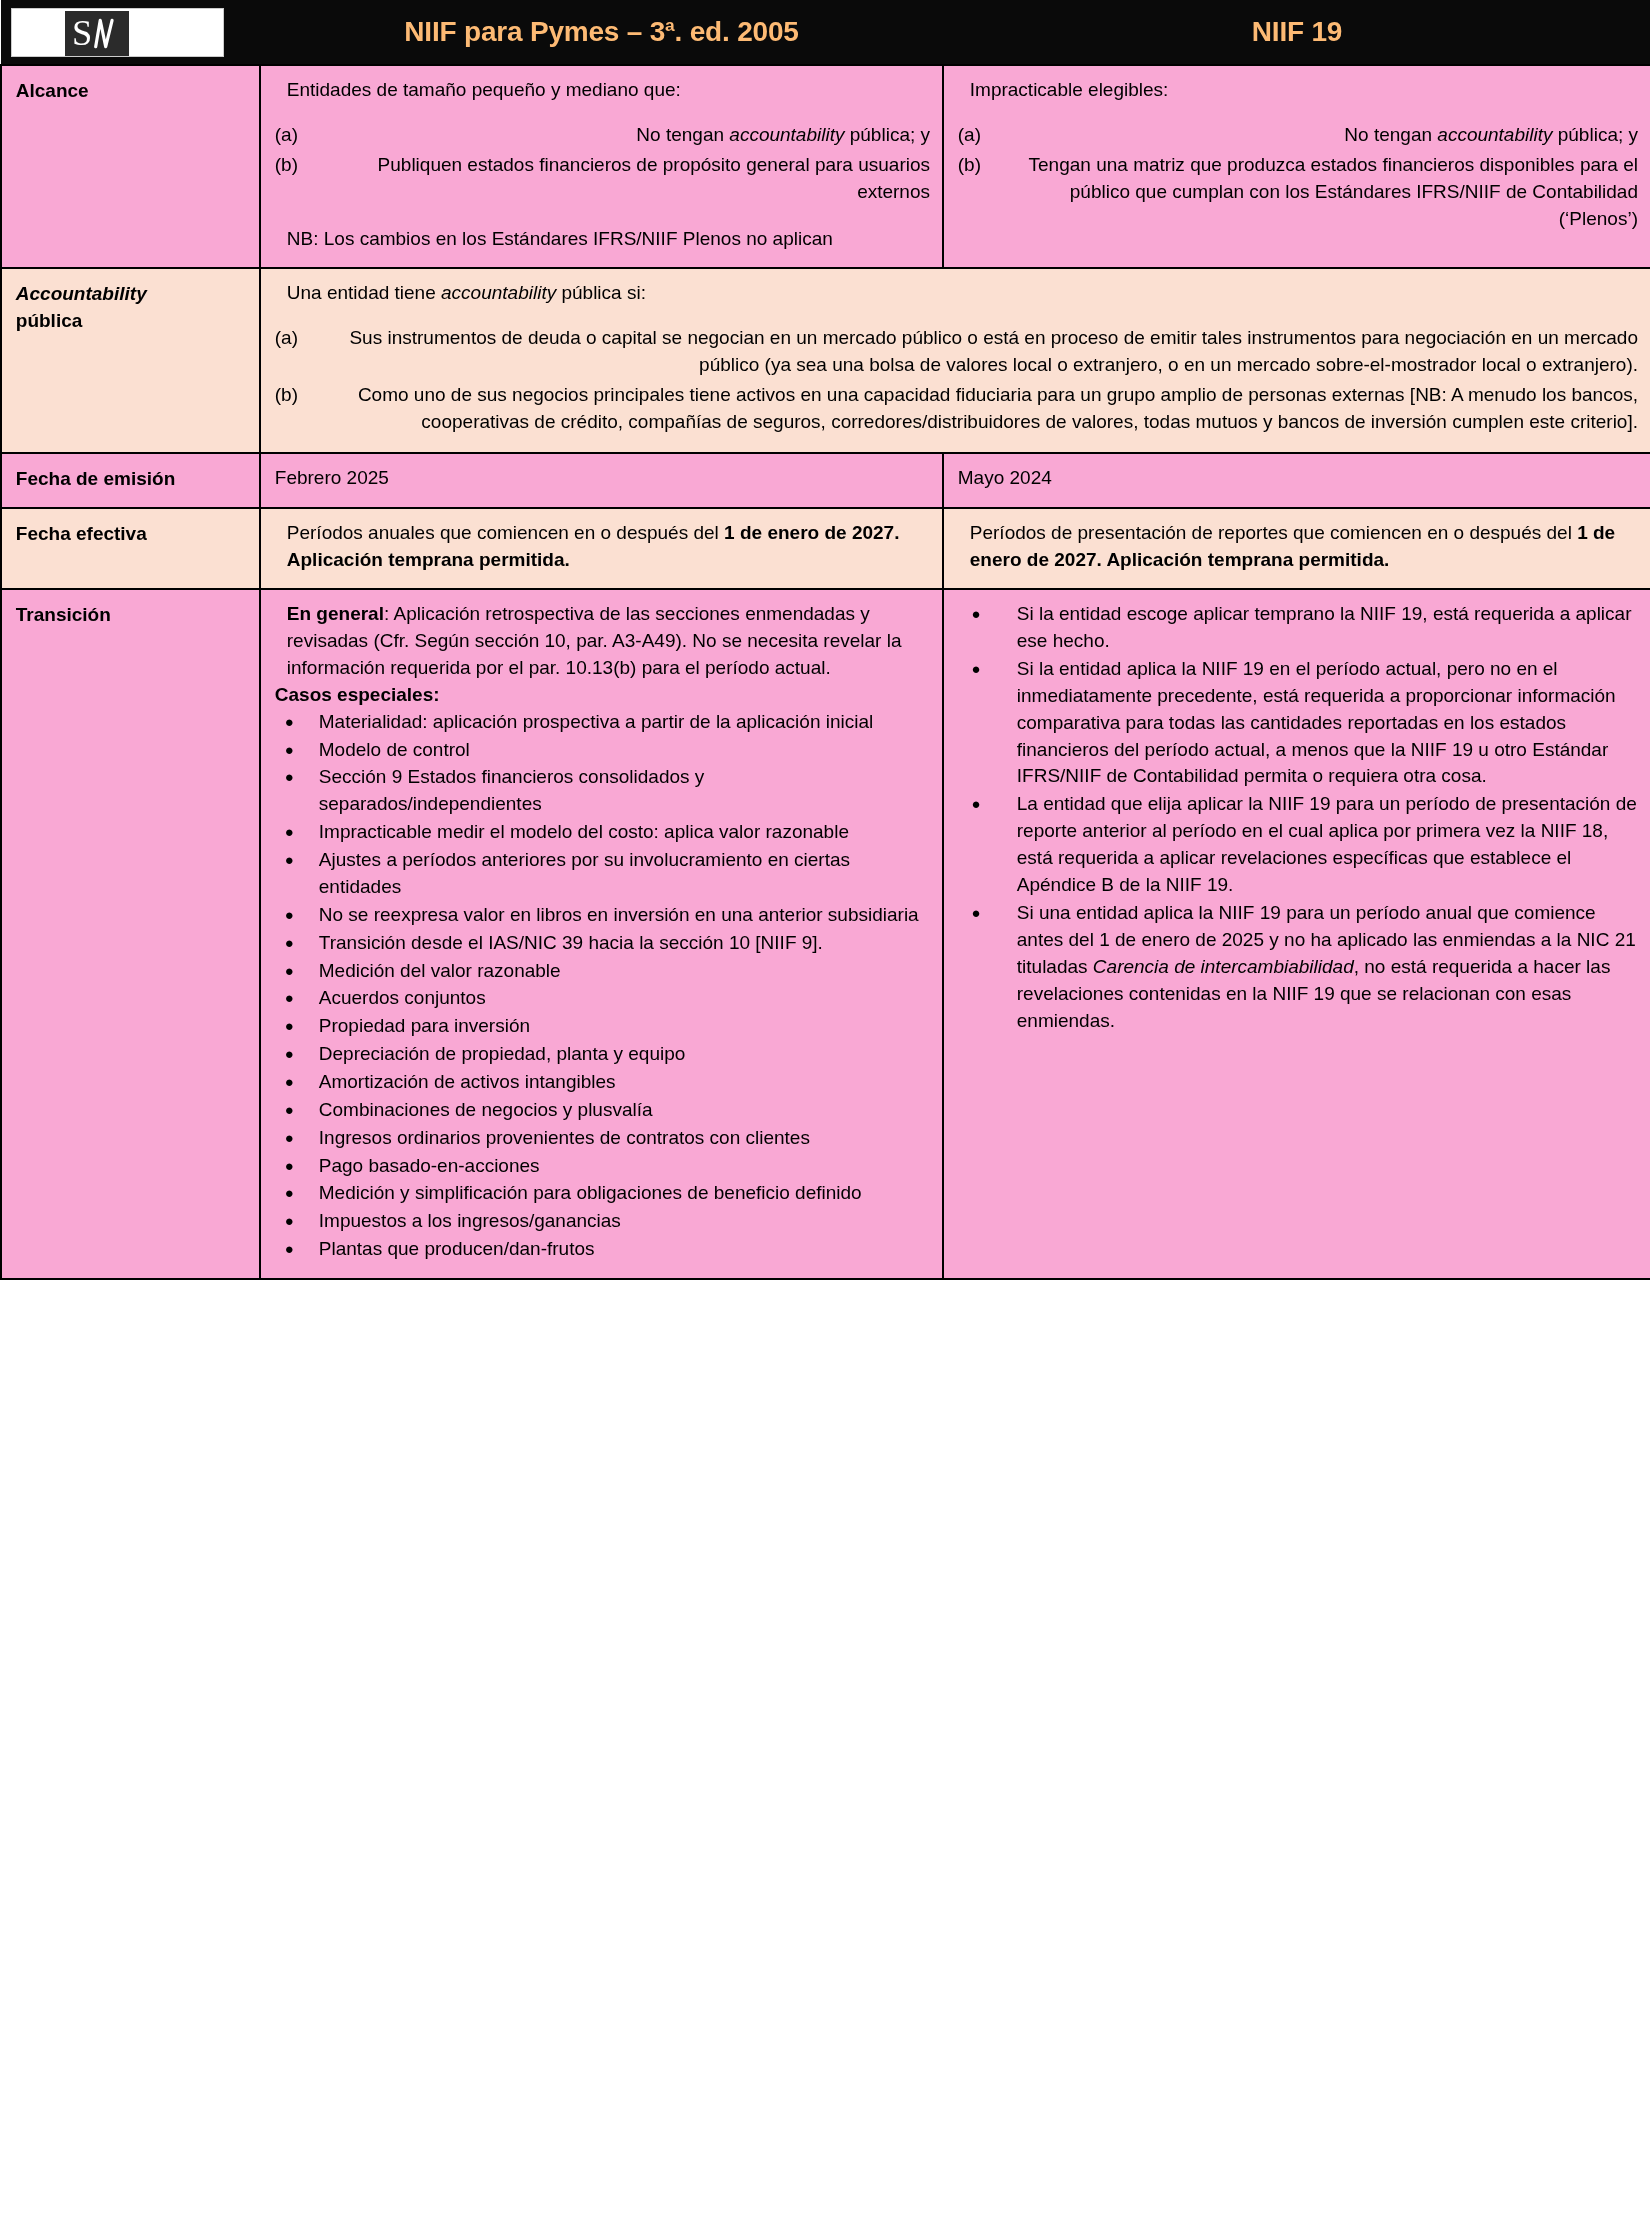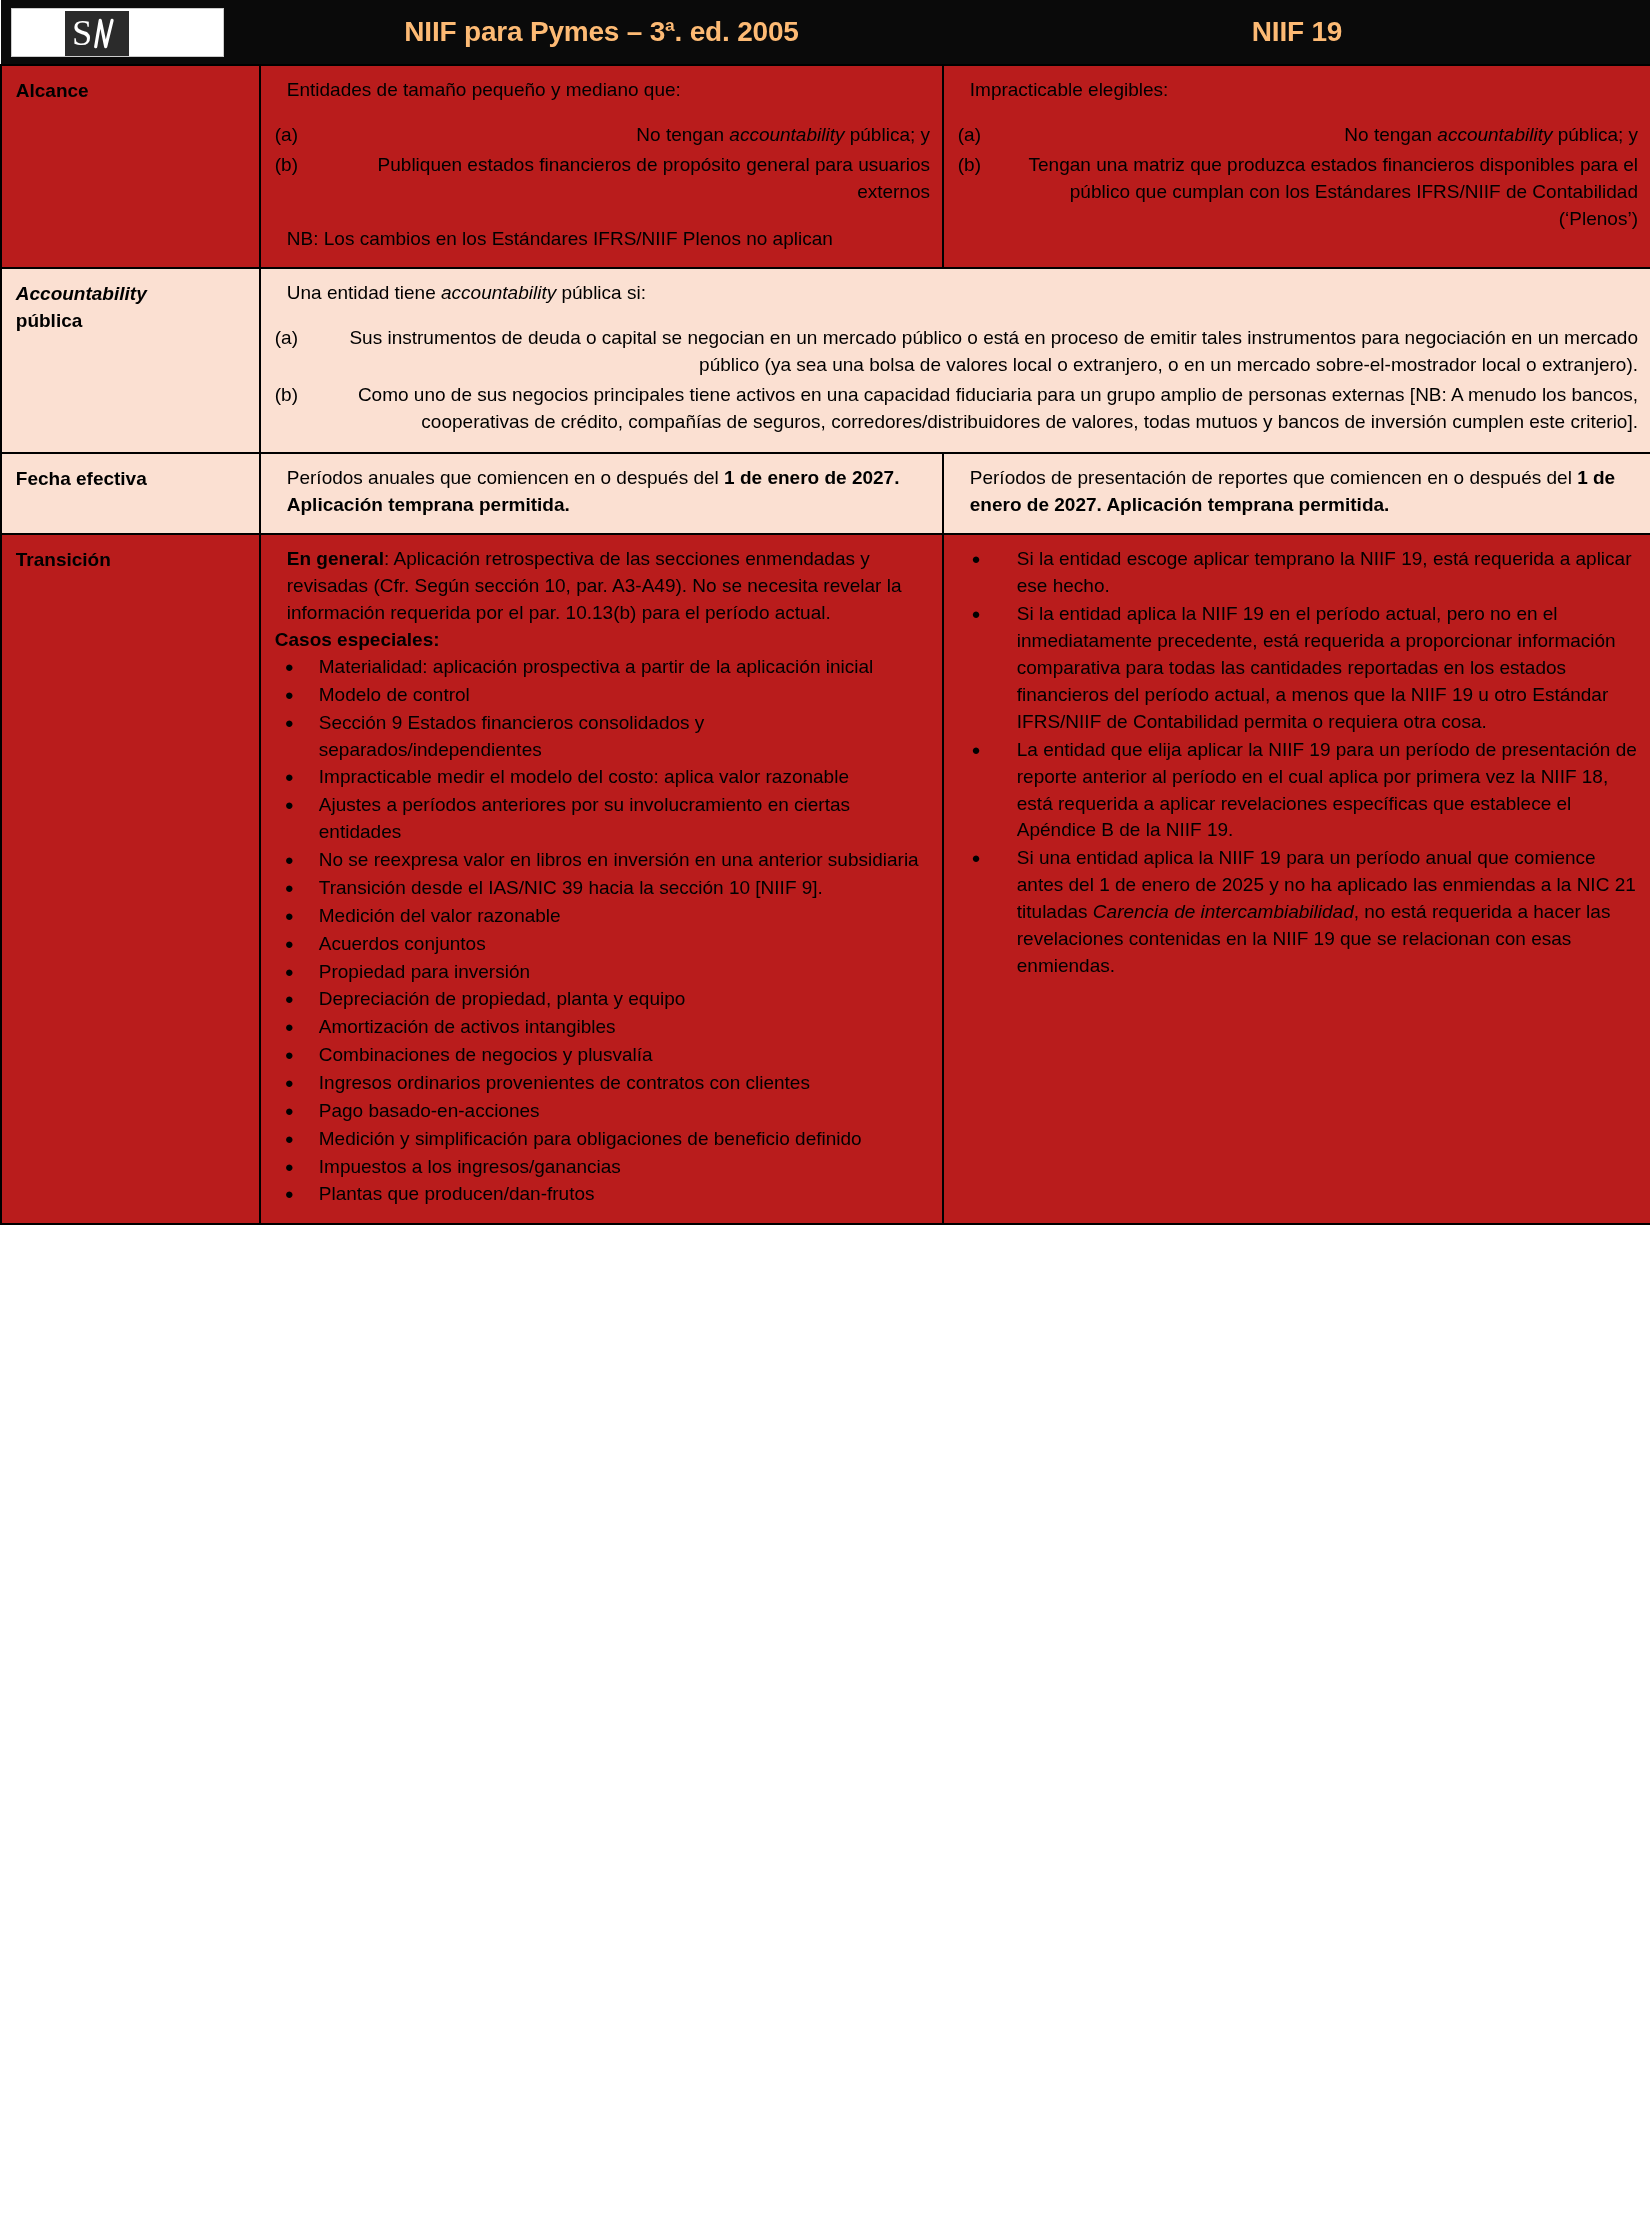--- a/index.html
+++ b/index.html
@@ -87,21 +87,21 @@
     font-size: 19px;
     line-height: 1.42;
   }
   td.lbl {
     font-weight: bold;
     padding-top: 12px;
   }
   td.lbl.ital { font-style: italic; }
   td.lbl.ital .plain { font-style: normal; }
 
-  .green { background: #b91c1c; }
+  .green { background: #f9a8d4; }
   .peach { background: #fbe0d2; }
 
   p.para { margin: 0 0 0 12px; }
   p.gap  { margin-top: 20px; }
   p.tight{ margin: 0; }
 
   
   .ab-list { margin: 18.3px 0 0 0; }
   .ab-row {
     display: flex;
@@ -224,20 +224,25 @@
             <span class="ab-text">Sus instrumentos de deuda o capital se negocian en un mercado público o está en proceso de emitir tales instrumentos para negociación en un mercado público (ya sea una bolsa de valores local o extranjero, o en un mercado sobre-el-mostrador local o extranjero).</span>
           </div>
           <div class="ab-row">
             <span class="ab-mark">(b)</span>
             <span class="ab-text">Como uno de sus negocios principales tiene activos en una capacidad fiduciaria para un grupo amplio de personas externas [NB: A menudo los bancos, cooperativas de crédito, compañías de seguros, corredores/distribuidores de valores, todas mutuos y bancos de inversión cumplen este criterio].</span>
           </div>
         </div>
       </td>
     </tr>
 
+    <tr>
+      <td class="cell lbl green">Fecha de emisión</td>
+      <td class="cell green">Febrero 2025</td>
+      <td class="cell green">Mayo 2024</td>
+    </tr>
 
     <tr>
       <td class="cell lbl peach">Fecha efectiva</td>
       <td class="cell peach">
         <p class="para"><span>Períodos anuales que comiencen en o después del </span><b class="bd">1 de enero de 2027. Aplicación temprana permitida.</b></p>
       </td>
       <td class="cell peach">
         <p class="para"><span>Períodos de presentación de reportes que comiencen en o después del </span><b class="bd">1 de enero de 2027. Aplicación temprana permitida.</b></p>
       </td>
     </tr>

